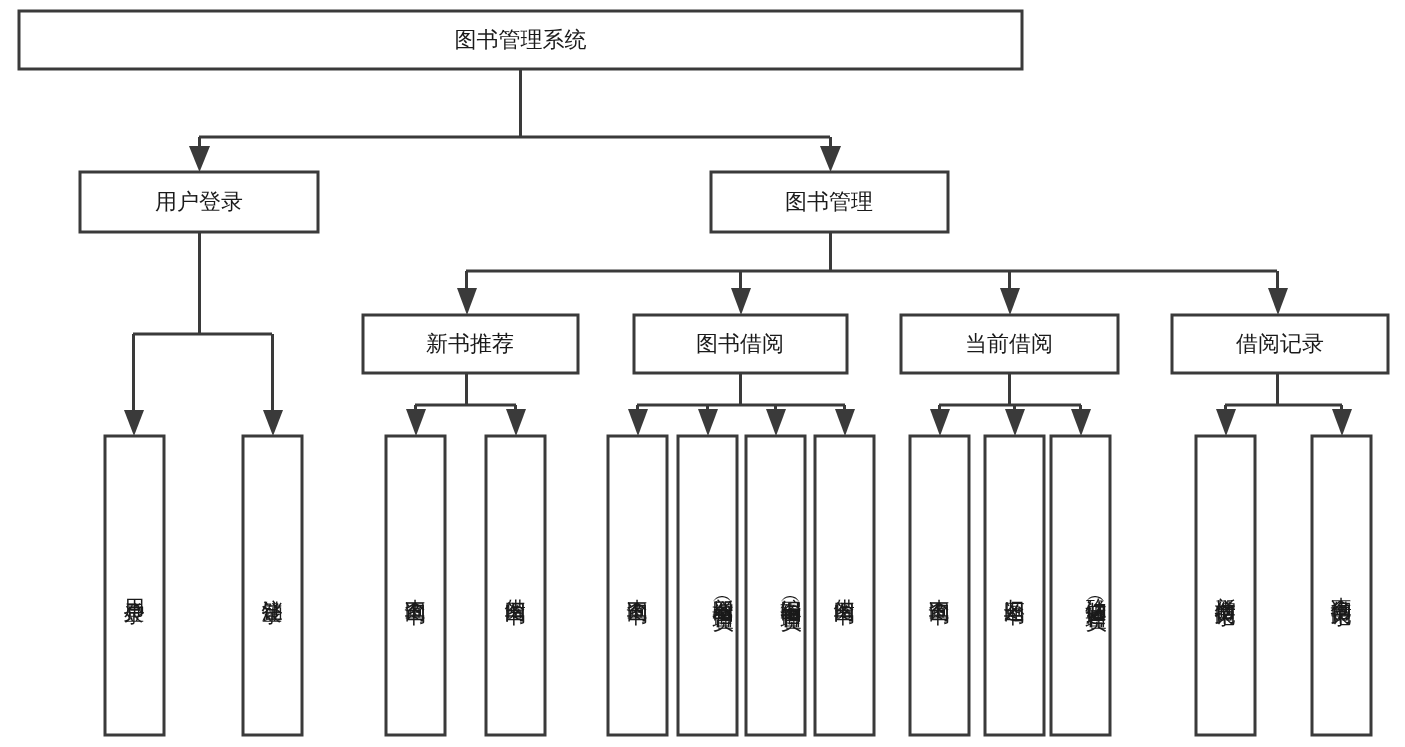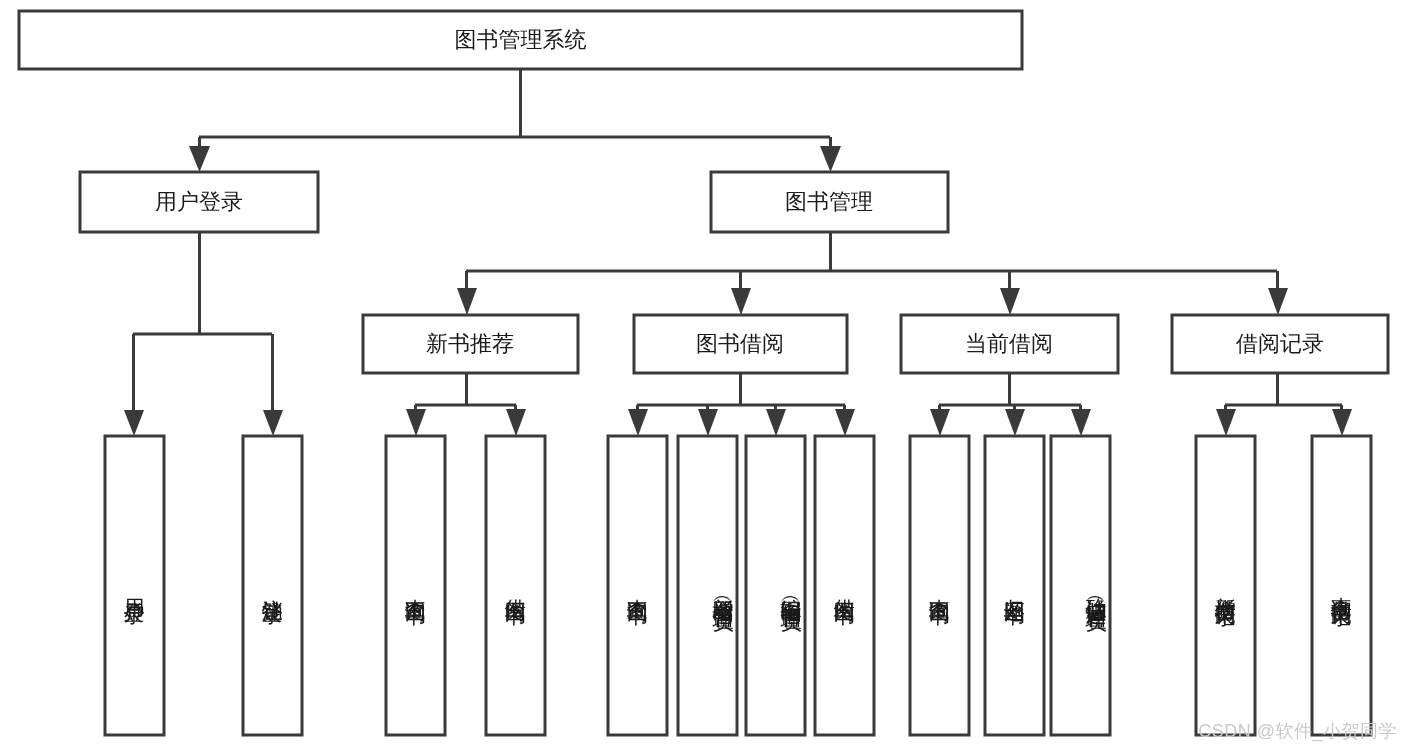--- a/index.html
+++ b/index.html
@@ -203,14 +203,13 @@
   <div class="leaf-label-wrap" style="left:608px; top:436px; width:59px; height:299px;">查询图书</div>
   <div class="leaf-label-wrap" style="left:678px; top:436px; width:59px; height:299px; align-items:flex-start; padding-top:8px; box-sizing:border-box;">新增图书（管理员）</div>
   <div class="leaf-label-wrap" style="left:746px; top:436px; width:59px; height:299px; align-items:flex-start; padding-top:8px; box-sizing:border-box;">编辑图书（管理员）</div>
   <div class="leaf-label-wrap" style="left:815px; top:436px; width:59px; height:299px;">借阅图书</div>
   <div class="leaf-label-wrap" style="left:910px; top:436px; width:59px; height:299px;">查询图书</div>
   <div class="leaf-label-wrap" style="left:985px; top:436px; width:59px; height:299px;">归还图书</div>
   <div class="leaf-label-wrap" style="left:1051px; top:436px; width:59px; height:299px; align-items:flex-start; padding-top:8px; box-sizing:border-box;">确认归还（管理员）</div>
   <div class="leaf-label-wrap" style="left:1196px; top:436px; width:59px; height:299px;">新增借阅记录</div>
   <div class="leaf-label-wrap" style="left:1312px; top:436px; width:59px; height:299px;">查询借阅记录</div>
 
-  <div class="watermark">CSDN @软件_小贺同学</div>
 </div>
 
 </body></html>

